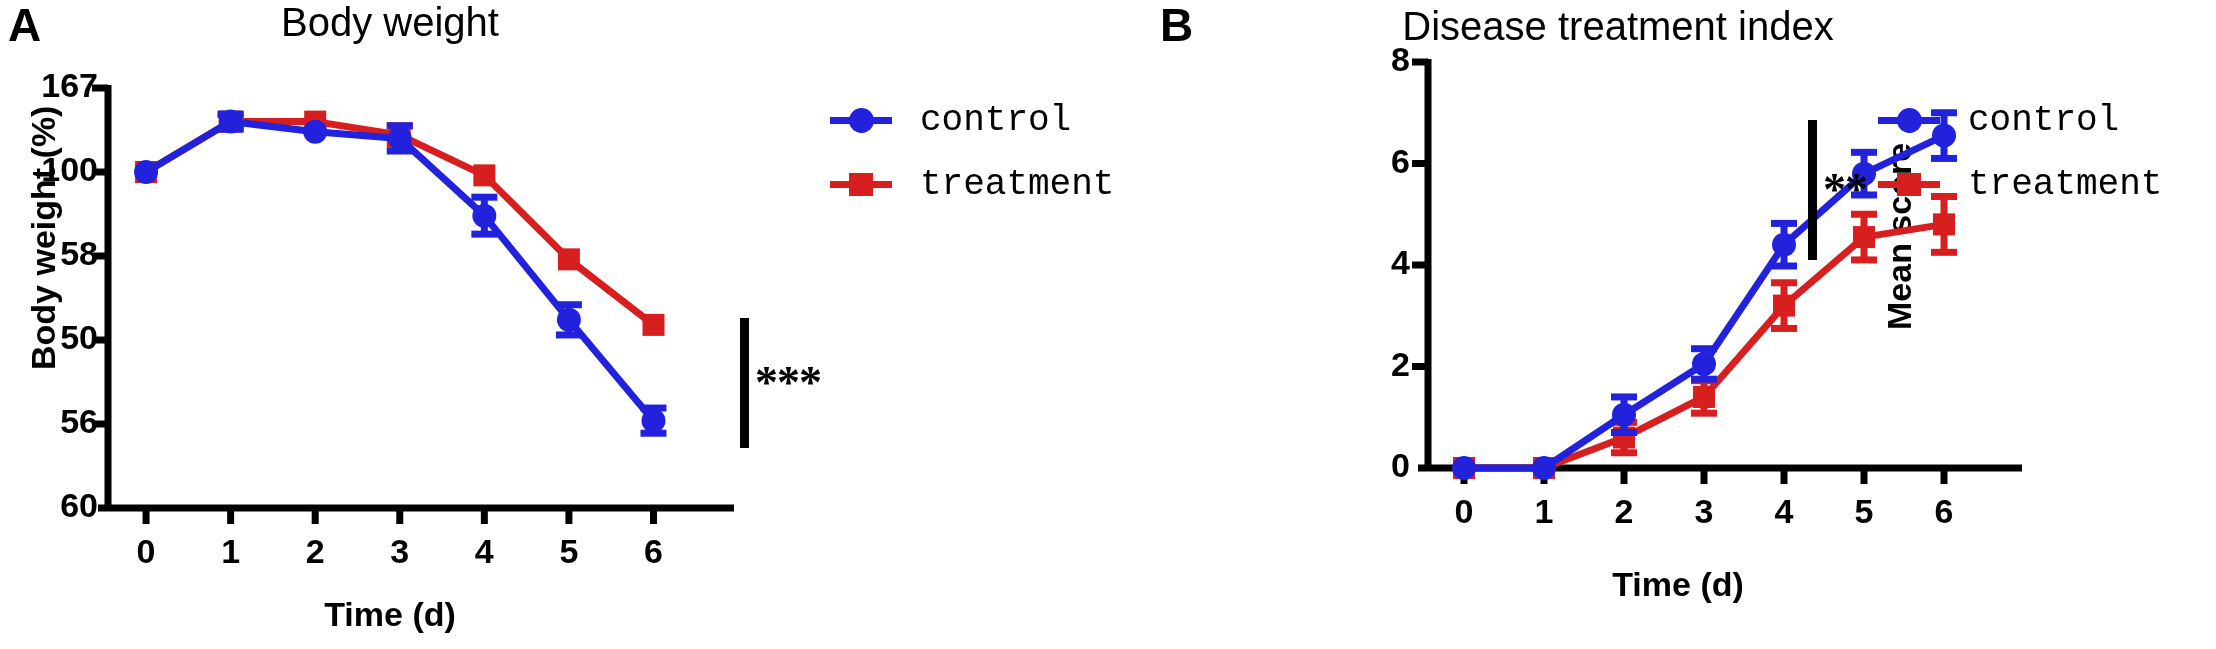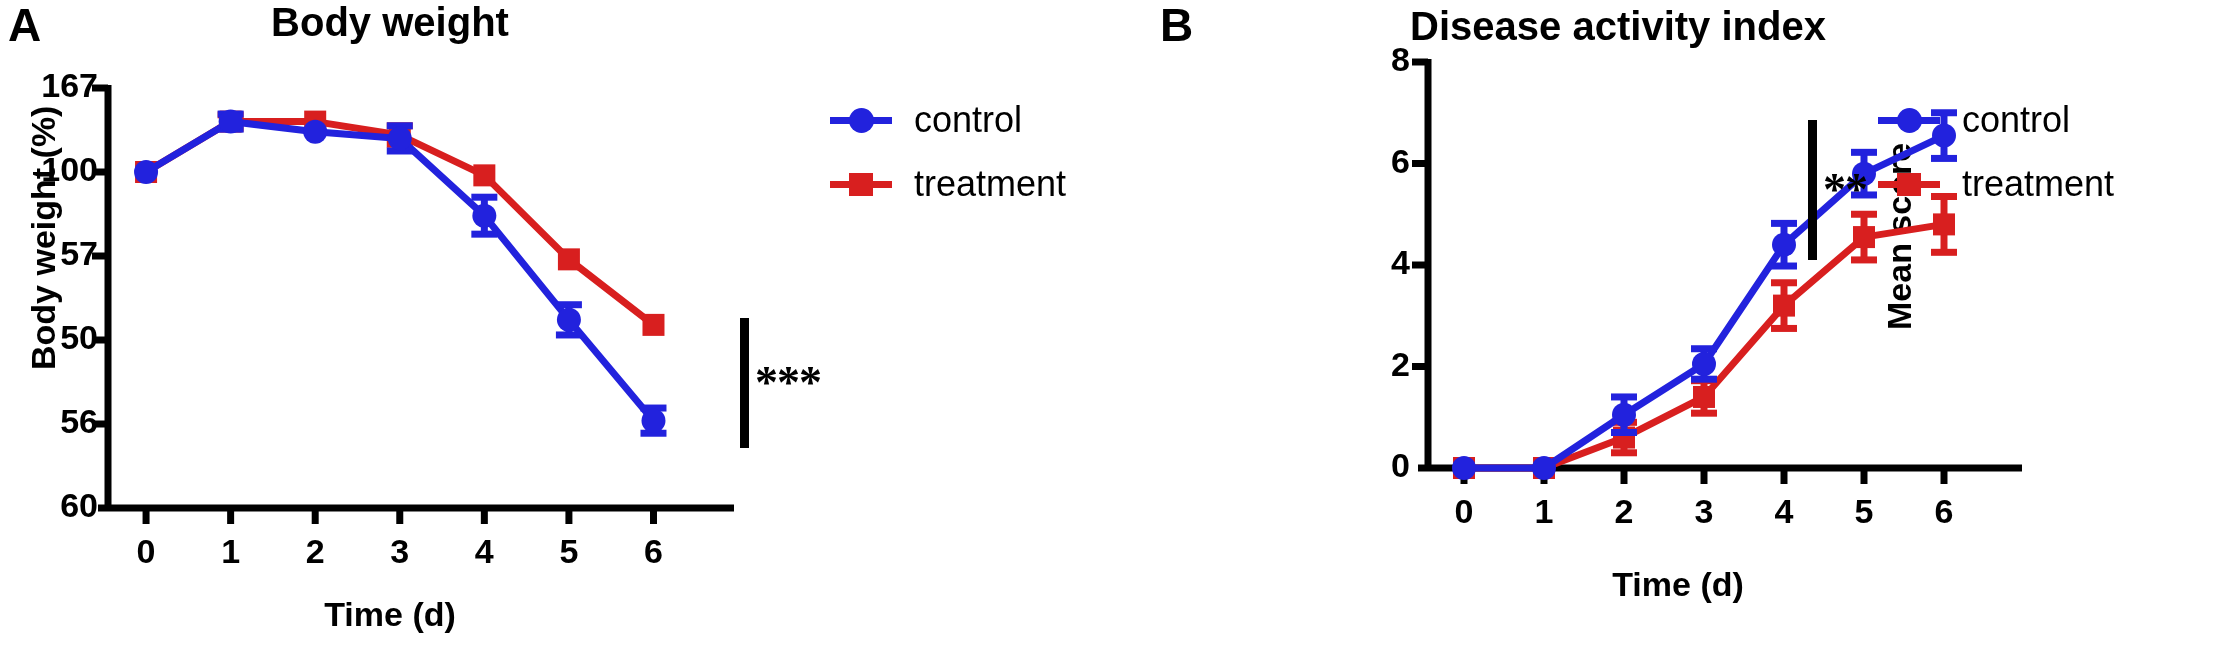--- a/index.html
+++ b/index.html
@@ -1,32 +1,32 @@
 <!DOCTYPE html>
 <html><head>
 <meta charset="utf-8">
 <style>
   html,body{margin:0;padding:0;background:#ffffff;}
   body{width:2216px;height:649px;font-family:"Liberation Sans",sans-serif;overflow:hidden;position:relative;}
   .figure{position:absolute;inset:0;background:#fff;}
   .panel{position:absolute;top:0;height:649px;}
   .panel-letter{position:absolute;font-weight:bold;font-size:46px;color:#000;line-height:1;font-family:"Liberation Sans",sans-serif;}
-  .panel-title{position:absolute;font-weight:bold;font-size:40px;color:#000;text-align:center;white-space:nowrap;font-family:"Liberation Sans",sans-serif;}
+  .panel-title{position:absolute;font-weight:normal;font-size:40px;color:#000;text-align:center;white-space:nowrap;font-family:"Liberation Sans",sans-serif;}
   .ylabel{position:absolute;font-weight:bold;font-size:34px;color:#000;white-space:nowrap;transform-origin:0 0;transform:rotate(-90deg);font-family:"Liberation Sans",sans-serif;}
   .xlabel{position:absolute;font-weight:bold;font-size:34px;color:#000;white-space:nowrap;text-align:center;font-family:"Liberation Sans",sans-serif;}
   .ytick-label{position:absolute;font-weight:bold;font-size:34px;color:#000;text-align:right;white-space:nowrap;font-family:"Liberation Sans",sans-serif;}
   .xtick-label{position:absolute;font-weight:bold;font-size:34px;color:#000;text-align:center;white-space:nowrap;font-family:"Liberation Sans",sans-serif;}
   .plot-svg{position:absolute;left:0;top:0;overflow:visible;}
   .legend{position:absolute;}
   .legend-row{display:flex;align-items:center;height:50px;margin-bottom:14px;}
   .legend-key{width:62px;height:28px;position:relative;margin-right:22px;}
   .legend-line{position:absolute;left:0;top:11px;width:62px;height:7px;}
   .legend-marker-circle{position:absolute;left:19px;top:2px;width:25px;height:25px;border-radius:50%;}
   .legend-marker-square{position:absolute;left:19px;top:3px;width:24px;height:23px;}
-  .legend-label{font-size:36px;color:#000;font-family:Liberation Sans, sans-serif;white-space:nowrap;}
+  .legend-label{font-size:36px;color:#000;font-family:Liberation Mono, monospace;white-space:nowrap;margin-left:6px;}
   .sig-wrap{position:absolute;display:flex;align-items:center;}
   .sig-bar{width:9px;background:#000;}
   .sig-stars{font-size:46px;font-weight:bold;color:#000;margin-left:6px;line-height:1;font-family:"Liberation Serif",serif;letter-spacing:-1px;}
 </style>
 </head>
 <body>
 
 <div class="figure">
 
   <div class="panel" id="panel-a" style="left:0px;width:1108px;">
@@ -102,36 +102,36 @@
           </div>
           <div class="legend-label">treatment</div>
         </div>
       </div>
     <div class="sig-wrap" id="sig-a" style="left:740px;top:318px;height:130px;">
       <div class="sig-bar" style="height:130px;"></div>
       <div class="sig-stars">***</div>
     </div>
   <div class="ytick-label" style="left: 20px; width: 78px; top: 66px;">167</div>
       <div class="ytick-label" style="left: 20px; width: 78px; top: 150px;">100</div>
-      <div class="ytick-label" style="left: 20px; width: 78px; top: 234px;">57</div>
+      <div class="ytick-label" style="left: 20px; width: 78px; top: 234px;">58</div>
       <div class="ytick-label" style="left: 20px; width: 78px; top: 318px;">50</div>
       <div class="ytick-label" style="left: 20px; width: 78px; top: 402px;">56</div>
       <div class="ytick-label" style="left: 20px; width: 78px; top: 486px;">60</div>
       <div class="xtick-label" style="left: 116.057px; width: 60px; top: 532px;">0</div>
       <div class="xtick-label" style="left: 200.629px; width: 60px; top: 532px;">1</div>
       <div class="xtick-label" style="left: 285.2px; width: 60px; top: 532px;">2</div>
       <div class="xtick-label" style="left: 369.771px; width: 60px; top: 532px;">3</div>
       <div class="xtick-label" style="left: 454.343px; width: 60px; top: 532px;">4</div>
       <div class="xtick-label" style="left: 538.914px; width: 60px; top: 532px;">5</div>
       <div class="xtick-label" style="left: 623.486px; width: 60px; top: 532px;">6</div>
     </div>
 
   <div class="panel" id="panel-b" style="left:1108px;width:1108px;">
     <div class="panel-letter" style="left:52px;top:2px;">B</div>
-    <div class="panel-title" style="left:160px;top:4px;width:700px;">Disease activity index</div>
+    <div class="panel-title" style="left:160px;top:4px;width:700px;">Disease treatment index</div>
     <div class="ylabel" style="left:772px;top:330px;">Mean score</div>
     <div class="xlabel" style="left:310px;top:565px;width:520px;">Time (d)</div>
     <svg class="plot-svg" id="svg-b" width="1108" height="649">
         <line x1="320" y1="59" x2="320" y2="468" stroke="#000" stroke-width="7" stroke-linecap="butt"></line>
         <line x1="310" y1="468" x2="914" y2="468" stroke="#000" stroke-width="7" stroke-linecap="butt"></line>
         <line x1="304" y1="62" x2="320" y2="62" stroke="#000" stroke-width="7"></line>
         <line x1="304" y1="163.5" x2="320" y2="163.5" stroke="#000" stroke-width="7"></line>
         <line x1="304" y1="265" x2="320" y2="265" stroke="#000" stroke-width="7"></line>
         <line x1="304" y1="366.5" x2="320" y2="366.5" stroke="#000" stroke-width="7"></line>
         <line x1="356" y1="468" x2="356" y2="484" stroke="#000" stroke-width="7"></line>

